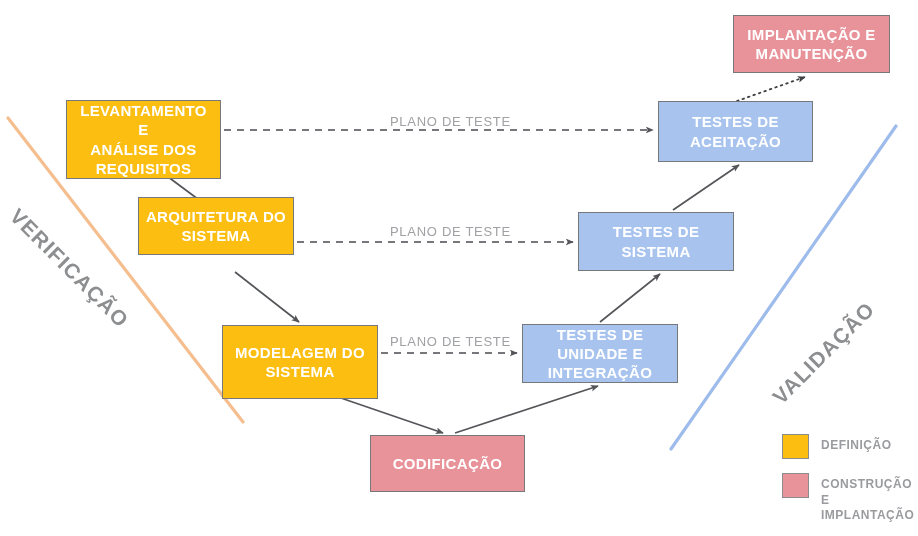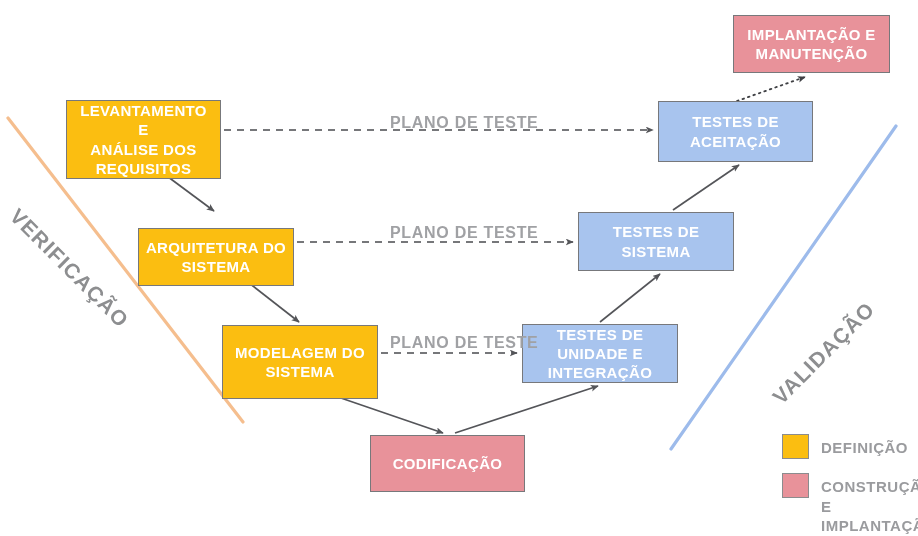--- a/index.html
+++ b/index.html
@@ -44,22 +44,22 @@
   .node span {
     display: block;
   }
   .node.definicao { background: #FBBE11; }
   .node.construcao { background: #E8929A; }
   .node.teste { background: #A8C4EE; }
 
   .edge-label {
     position: absolute;
     color: #a0a1a4;
-    font-weight: bold;
-    font-size: 16px;
+    font-weight: normal;
+    font-size: 13px;
     letter-spacing: 0.7px;
     text-transform: uppercase;
     white-space: nowrap;
     z-index: 4;
   }
 
   .phase-label {
     position: absolute;
     color: #8d8e90;
     font-weight: bold;
@@ -100,21 +100,21 @@
     border: 1.4px solid #8b8c8e;
     flex: 0 0 auto;
   }
   .legend-swatch.definicao { background: #FBBE11; }
   .legend-swatch.construcao { background: #E8929A; }
   .legend-swatch.teste { background: #A8C4EE; }
   .legend-text {
     margin-left: 12px;
     color: #9a9b9e;
     font-weight: bold;
-    font-size: 15px;
+    font-size: 12px;
     letter-spacing: 0.5px;
     line-height: 1.3;
     text-transform: uppercase;
     padding-top: 4px;
   }
 </style>
 </head>
 <body>
 
 <div id="canvas">
@@ -148,21 +148,21 @@
   </svg>
 
   <div class="node definicao" style="left:66px; top:100px; width:155px; height:79px;">
     <div>
       <span>LEVANTAMENTO E</span>
       <span>ANÁLISE DOS</span>
       <span>REQUISITOS</span>
     </div>
   </div>
 
-  <div class="node definicao" style="left:138px; top:228px; width:156px; height:58px;justify-content:center;">
+  <div class="node definicao" style="left:138px; top:197px; width:156px; height:58px;justify-content:center;">
     <div>
       <span>ARQUITETURA DO</span>
       <span>SISTEMA</span>
     </div>
   </div>
 
   <div class="node definicao" style="left:222px; top:325px; width:156px; height:74px;">
     <div>
       <span>MODELAGEM DO</span>
       <span>SISTEMA</span>

